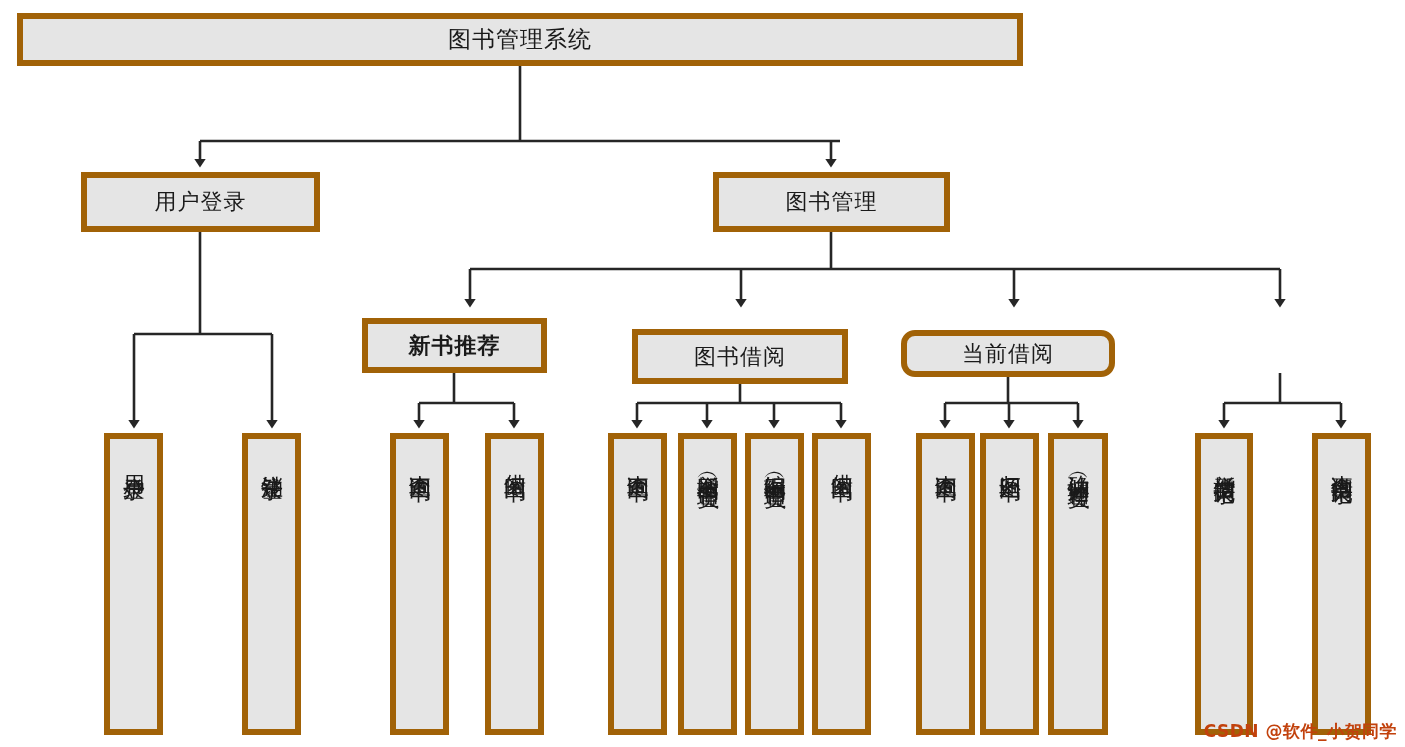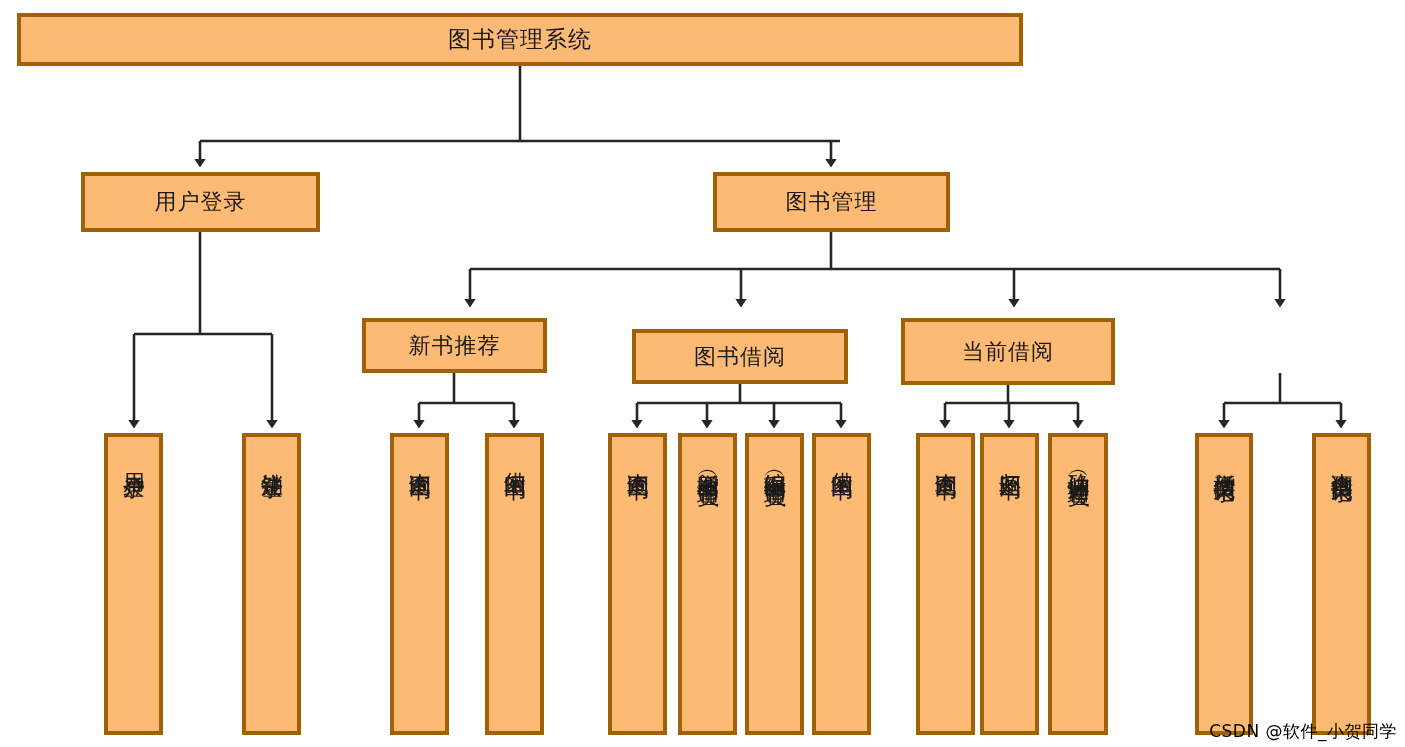--- a/index.html
+++ b/index.html
@@ -21,22 +21,22 @@
     position: absolute;
     left: 0;
     top: 0;
     width: 1405px;
     height: 747px;
     pointer-events: none;
   }
   .node {
     position: absolute;
     box-sizing: border-box;
-    background: #fdba74;
-    border: 4px solid #a16207;
+    background: #e5e5e5;
+    border: 6px solid #a16207;
     display: flex;
     align-items: center;
     justify-content: center;
     color: #1a1a1a;
   }
   .node.root {
     font-size: 23px;
     letter-spacing: 1px;
   }
   .node.lvl1 {
@@ -58,24 +58,25 @@
     line-height: 1.22;
     letter-spacing: 2px;
     text-align: left;
     white-space: nowrap;
   }
   .watermark {
     position: absolute;
     right: 8px;
     bottom: 4px;
     font-size: 17px;
-    color: #000000;
+    color: #c2410c;
     letter-spacing: 0.5px;
     white-space: nowrap;
     user-select: none;
+    font-weight: bold;
   }
 </style>
 </head>
 <body>
 
 <div id="canvas">
 
   <svg class="edges" viewBox="0 0 1405 747">
     <defs>
       <marker id="arrow" markerWidth="10" markerHeight="12" refX="1.5" refY="6" orient="auto" markerUnits="userSpaceOnUse">
@@ -130,27 +131,27 @@
     <span>图书管理系统</span>
   </div>
 
   <div class="node lvl1" style="left:81px; top:172px; width:239px; height:60px;">
     <span>用户登录</span>
   </div>
   <div class="node lvl1" style="left:713px; top:172px; width:237px; height:60px;">
     <span>图书管理</span>
   </div>
 
-  <div class="node lvl2" style="left:362px; top:318px; width:185px; height:55px;">
+  <div class="node lvl2" style="left:362px; top:318px; width:185px; height:55px;font-weight:bold;">
     <span>新书推荐</span>
   </div>
   <div class="node lvl2" style="left:632px; top:318px; width:216px; height:55px;margin-top:11px;">
     <span>图书借阅</span>
   </div>
-  <div class="node lvl2" style="left:901px; top:318px; width:214px; height:67px;">
+  <div class="node lvl2" style="left:901px; top:330px; width:214px; height:47px;border-radius:14px;">
     <span>当前借阅</span>
   </div>
 
   <div class="node leaf" style="left:104px; top:433px; width:59px; height:302px;">
     <span class="vtext">用户登录</span>
   </div>
   <div class="node leaf" style="left:242px; top:433px; width:59px; height:302px;">
     <span class="vtext">注销登录</span>
   </div>
 

